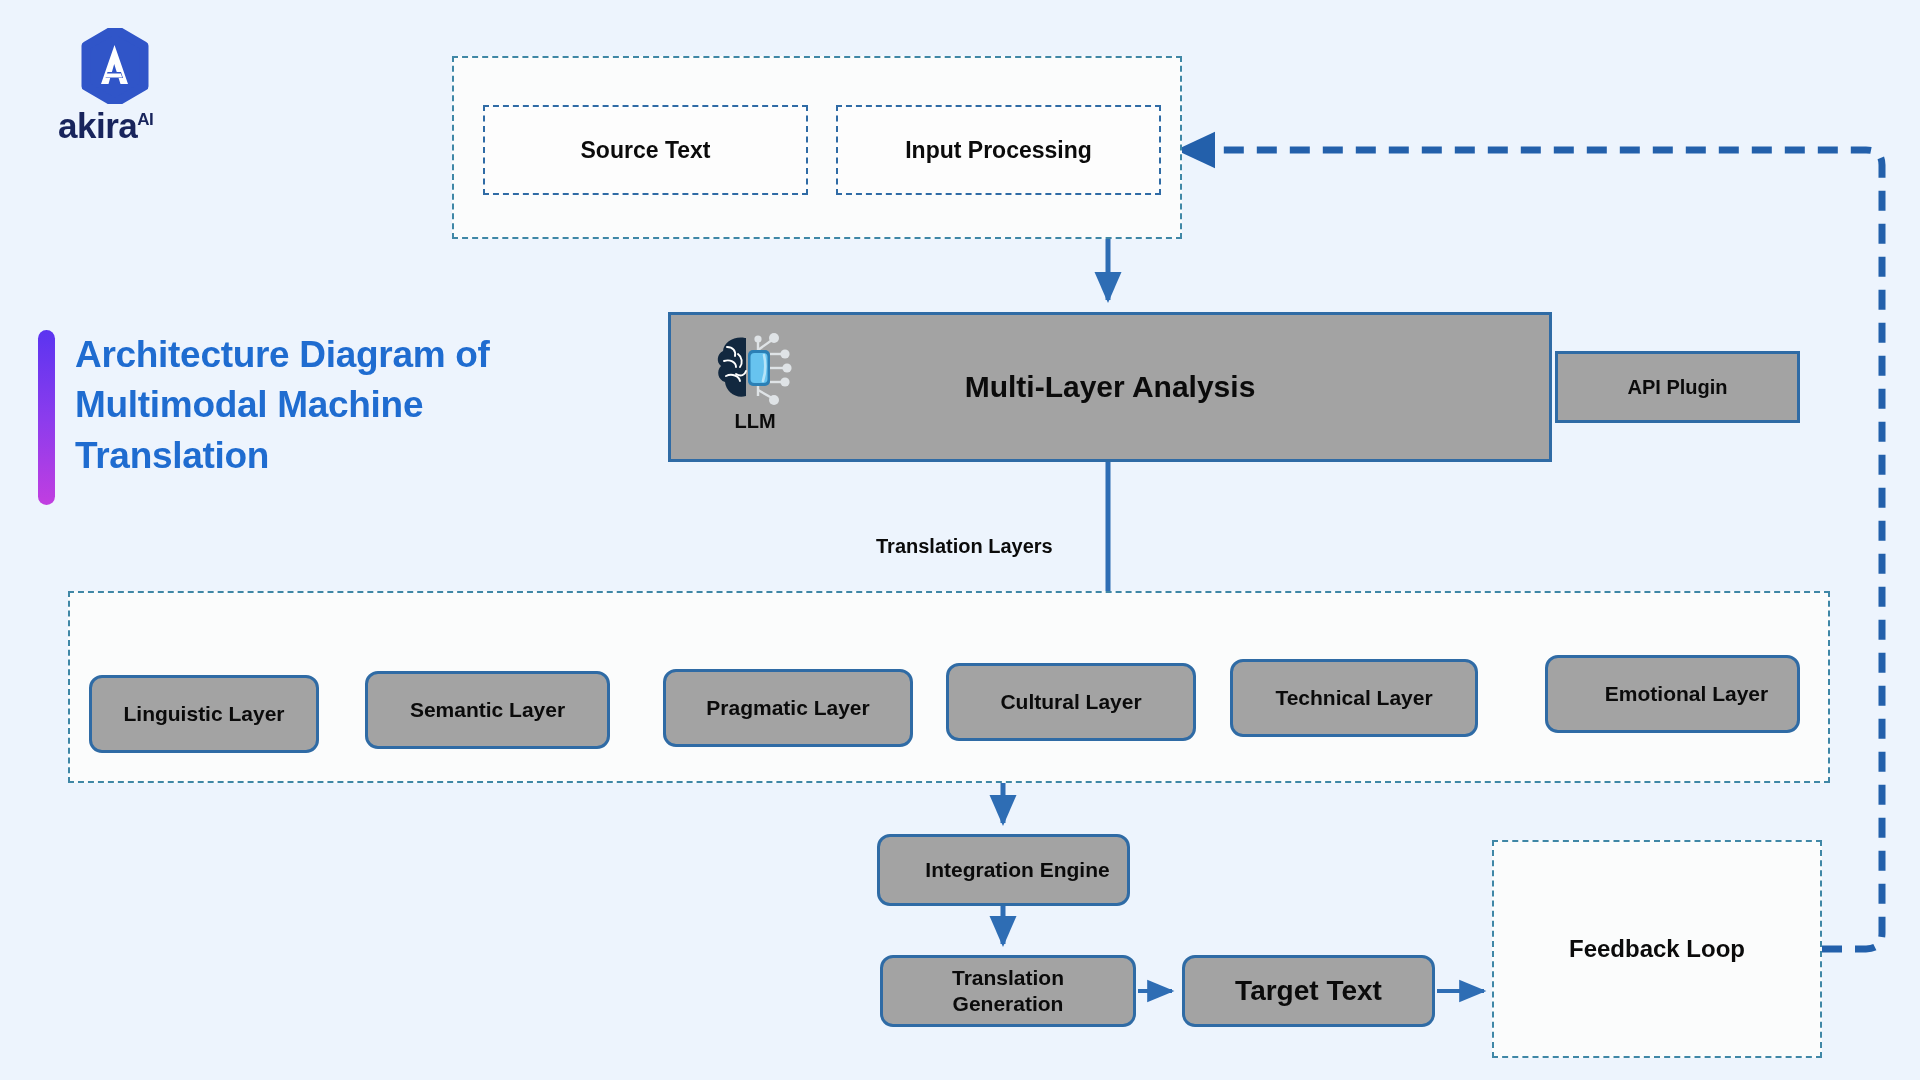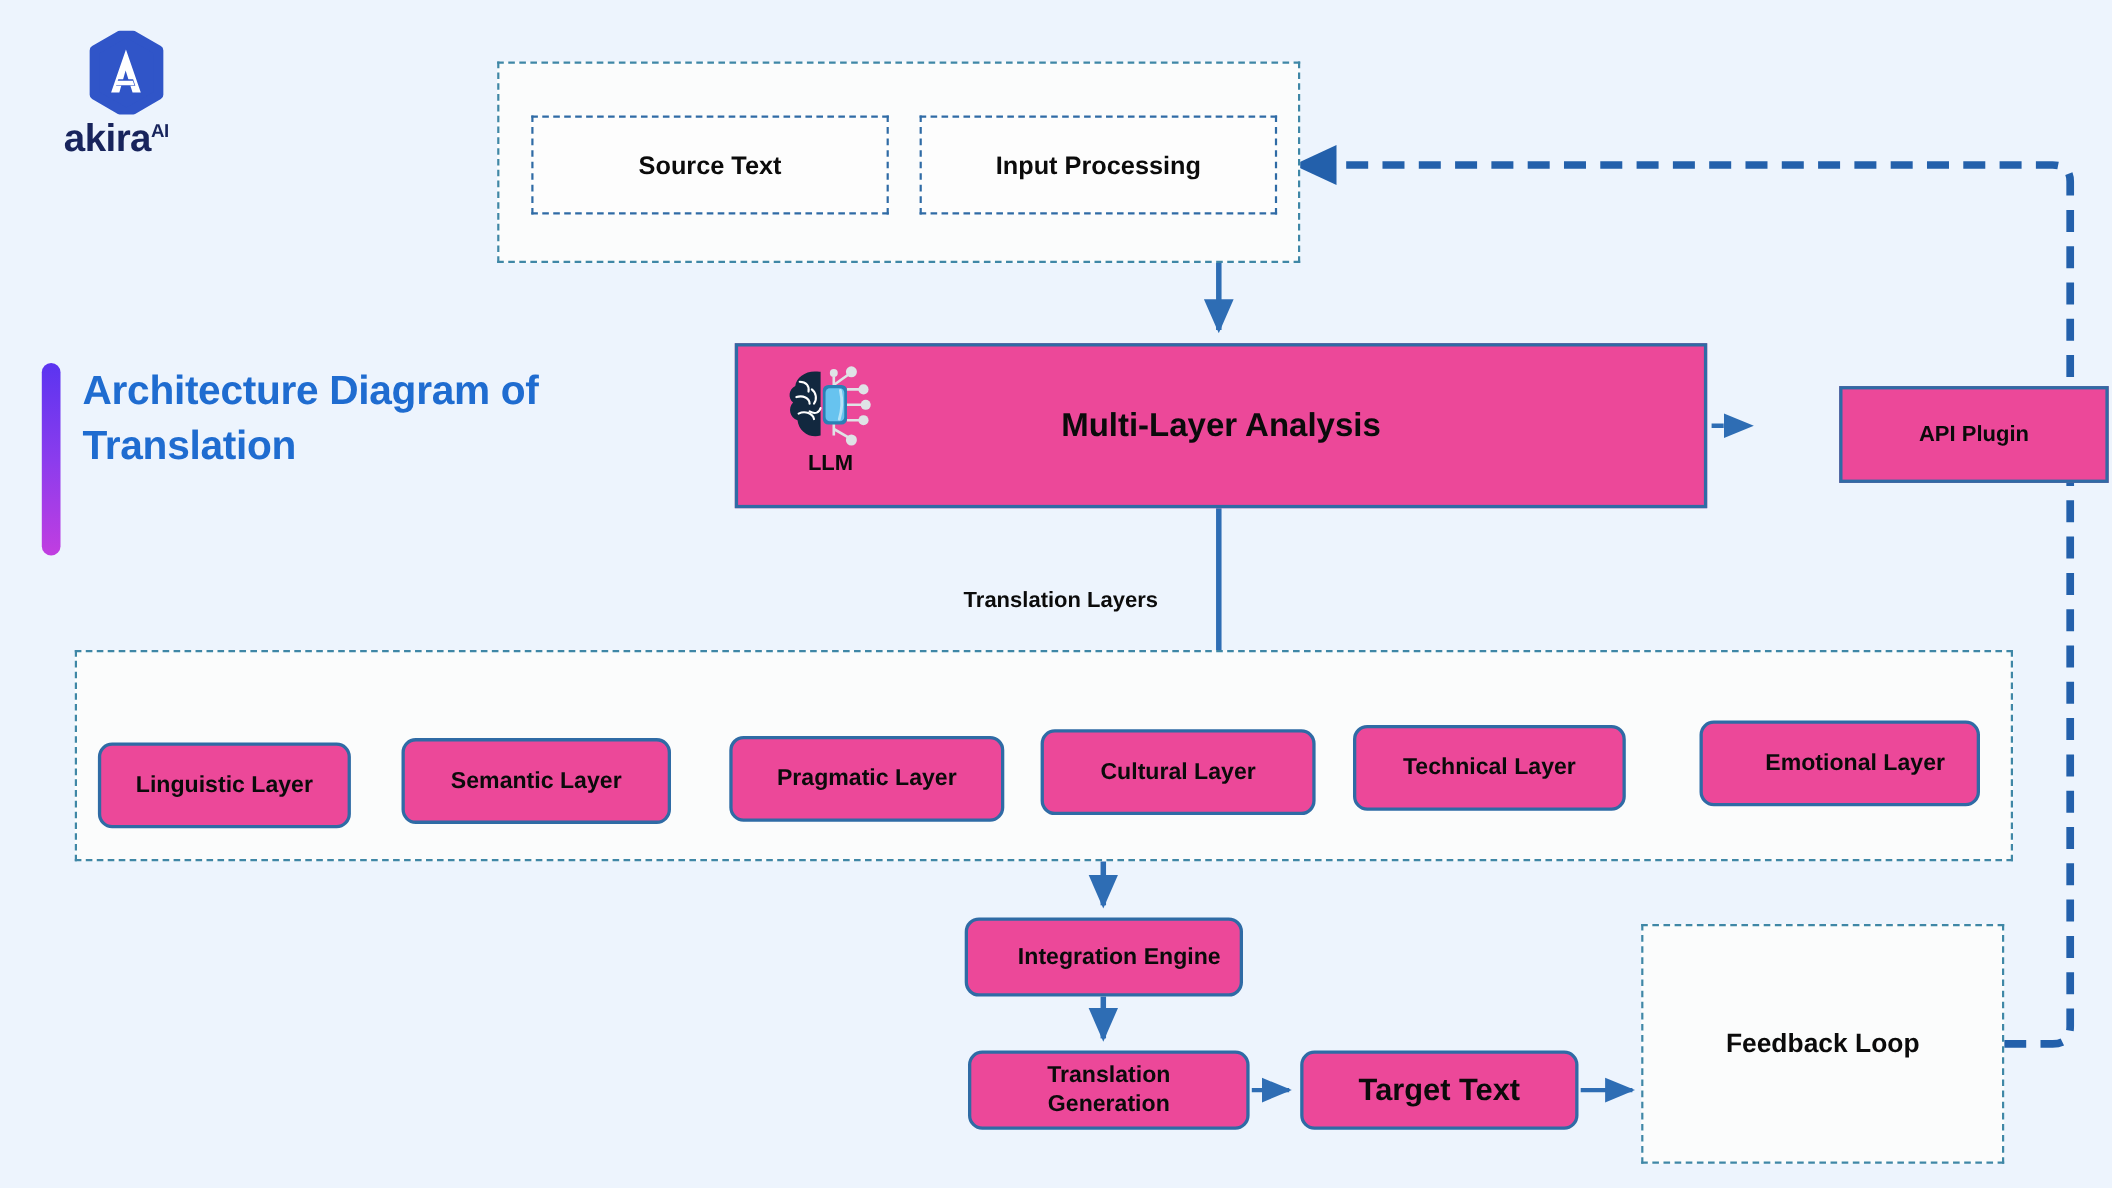--- a/index.html
+++ b/index.html
@@ -58,21 +58,21 @@
     color: #1f6cd0;
     letter-spacing: -0.3px;
   }
 
   
   .node {
     display: flex;
     align-items: center;
     justify-content: center;
     text-align: center;
-    background: #ec4899;
+    background: #a3a3a3;
     font-weight: 700;
     color: #0b0b0b;
     line-height: 1.22;
   }
   .node.solid { border: 3px solid #2f6ba5; }
   .node.rounded { border-radius: 13px; }
   .node.dashed-box { border: 2px dashed #2f6ba5; background: #fdfdfd; }
   .group-dashed {
     border: 2px dashed #3f87a6;
     background: #fbfcfc;
@@ -90,21 +90,21 @@
   #llm-icon-wrap {
     left: 700px; top: 330px; width: 110px; height: 115px;
     display: flex; flex-direction: column; align-items: center;
   }
   #llm-label {
     margin-top: 2px;
     font-size: 20px; font-weight: 700; color: #0b0b0b;
   }
 
   #node-api-plugin {
-    left: 1672px; top: 351px; width: 245px; height: 88px;
+    left: 1555px; top: 351px; width: 245px; height: 72px;
     font-size: 20px;
   }
 
   #translation-layers-label {
     left: 876px; top: 535px;
     font-size: 20px; font-weight: 700; color: #0b0b0b;
     white-space: nowrap;
   }
 
   #layers-group { left: 68px; top: 591px; width: 1762px; height: 192px; }
@@ -198,20 +198,21 @@
     <path d="M26.2 45.5 L40.8 45.5 L42.2 49.5 L24.9 49.5 Z" fill="#ffffff"></path>
   </svg>
   <div id="logo-word">
     <span>akira</span><span class="sup">AI</span>
   </div>
 </div>
 
 <div class="abs" id="title-bar"></div>
 <div class="abs" id="title-text">
   <div>Architecture Diagram of</div>
+  <div>Multimodal Machine</div>
   <div>Translation</div>
 </div>
 
 <div class="abs group-dashed" id="input-group"></div>
 <div class="abs node dashed-box" id="node-source-text">Source Text</div>
 <div class="abs node dashed-box" id="node-input-processing">Input Processing</div>
 
 <div class="abs node solid" id="node-multilayer">Multi-Layer Analysis</div>
 
 <div class="abs" id="llm-icon-wrap">

